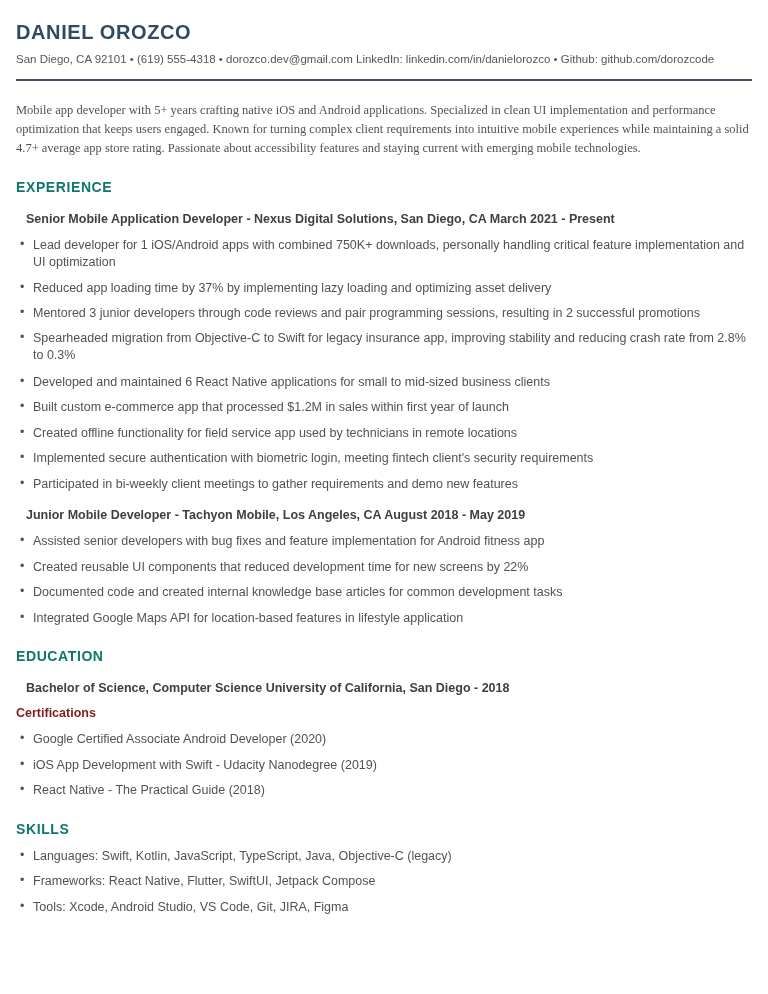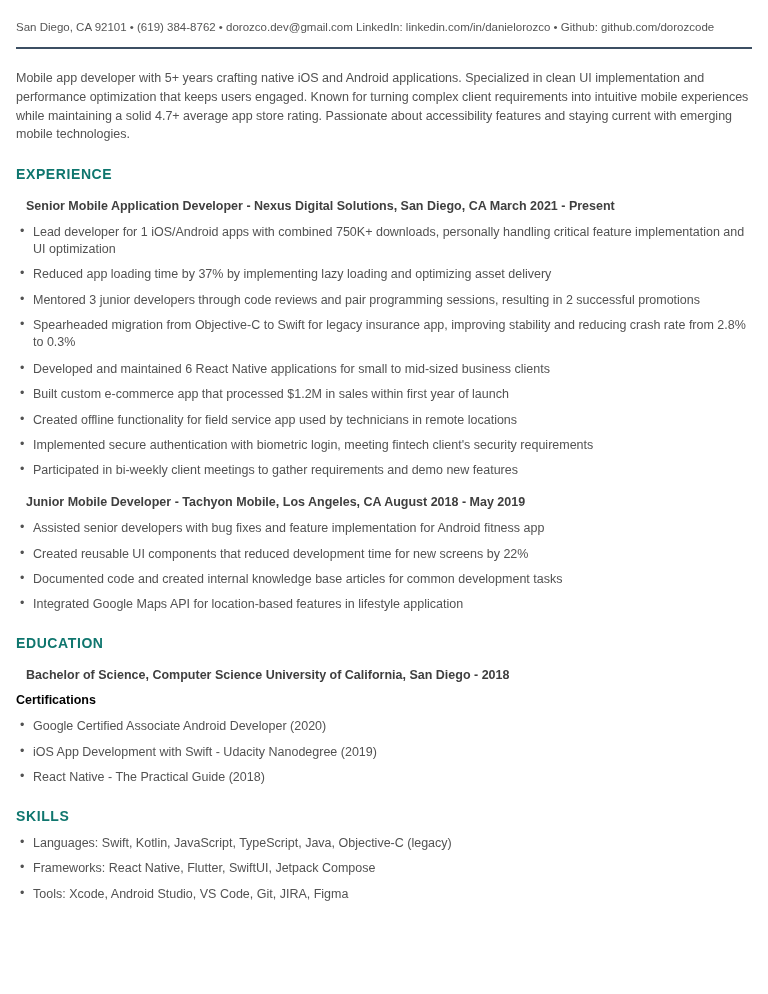--- a/index.html
+++ b/index.html
@@ -35,20 +35,21 @@
   .divider {
     border: none;
     border-top: 2px solid #3c4f63;
     margin: 13px 0 0 0;
   }
   .summary {
     margin: 20px 0 0 0;
     font-size: 12.5px;
     line-height: 1.5;
     color: #525252;
+    font-family: Liberation Serif, serif;
   }
   .section-heading {
     margin: 22px 0 0 0;
     font-size: 14px;
     line-height: 17px;
     font-weight: 700;
     letter-spacing: 0.6px;
     color: #0f766e;
   }
   .job-title {
@@ -56,21 +57,21 @@
     font-size: 12.5px;
     line-height: 16px;
     font-weight: 700;
     color: #3f3f3f;
   }
   .sub-bold {
     margin: 9px 0 0 0;
     font-size: 12.5px;
     line-height: 16px;
     font-weight: 700;
-    color: #000000;
+    color: #7f1d1d;
   }
   ul.bullets {
     list-style: none;
     margin: 10px 0 0 0;
     padding: 0;
   }
   ul.bullets li {
     position: relative;
     padding-left: 17px;
     margin-bottom: 8.5px;
@@ -84,21 +85,22 @@
     left: 4px;
     top: -1px;
     color: #525252;
   }
 </style>
 </head>
 <body>
 
 <div class="page">
 
-  <div class="contact">San Diego, CA 92101 • (619) 384-8762 • dorozco.dev@gmail.com LinkedIn: linkedin.com/in/danielorozco • Github: github.com/dorozcode</div>
+  <h1 class="name">DANIEL OROZCO</h1>
+  <div class="contact">San Diego, CA 92101 • (619) 555-4318 • dorozco.dev@gmail.com LinkedIn: linkedin.com/in/danielorozco • Github: github.com/dorozcode</div>
   <hr class="divider">
 
   <p class="summary">Mobile app developer with 5+ years crafting native iOS and Android applications. Specialized in clean UI implementation and performance optimization that keeps users engaged. Known for turning complex client requirements into intuitive mobile experiences while maintaining a solid 4.7+ average app store rating. Passionate about accessibility features and staying current with emerging mobile technologies.</p>
 
   <h2 class="section-heading">EXPERIENCE</h2>
 
   <h3 class="job-title">Senior Mobile Application Developer - Nexus Digital Solutions, San Diego, CA March 2021 - Present</h3>
   <ul class="bullets">
     <li>Lead developer for 1 iOS/Android apps with combined 750K+ downloads, personally handling critical feature implementation and UI optimization</li>
     <li>Reduced app loading time by 37% by implementing lazy loading and optimizing asset delivery</li>

